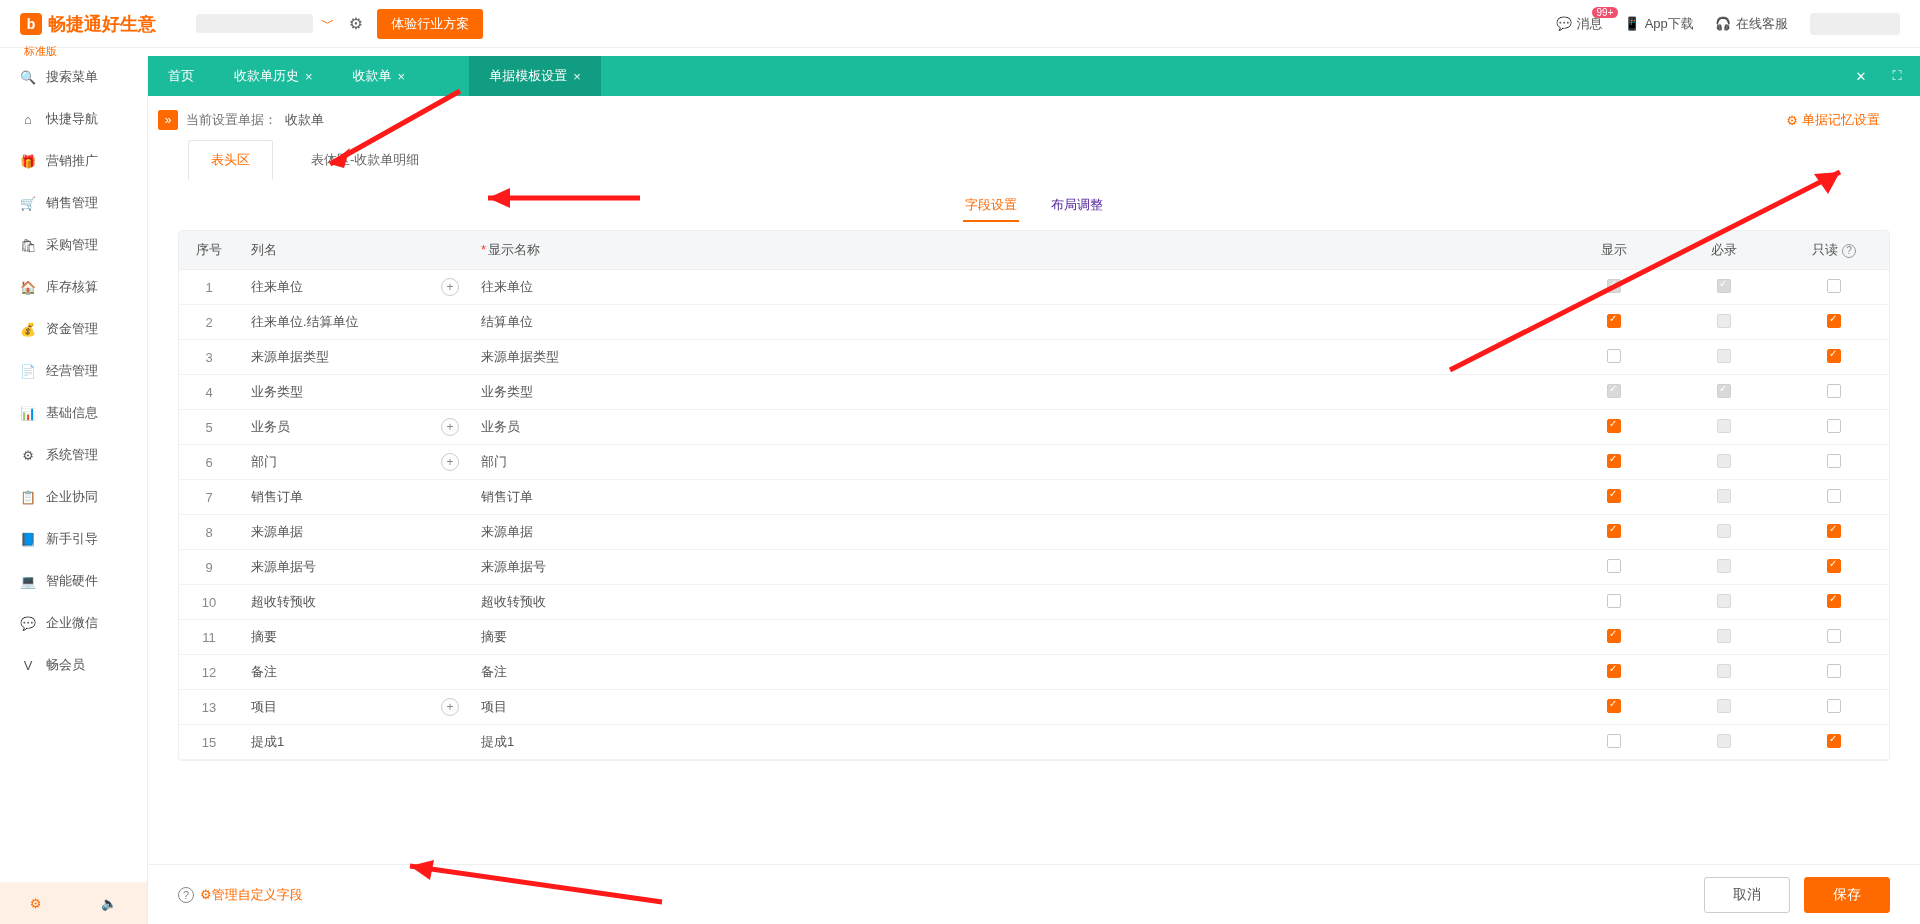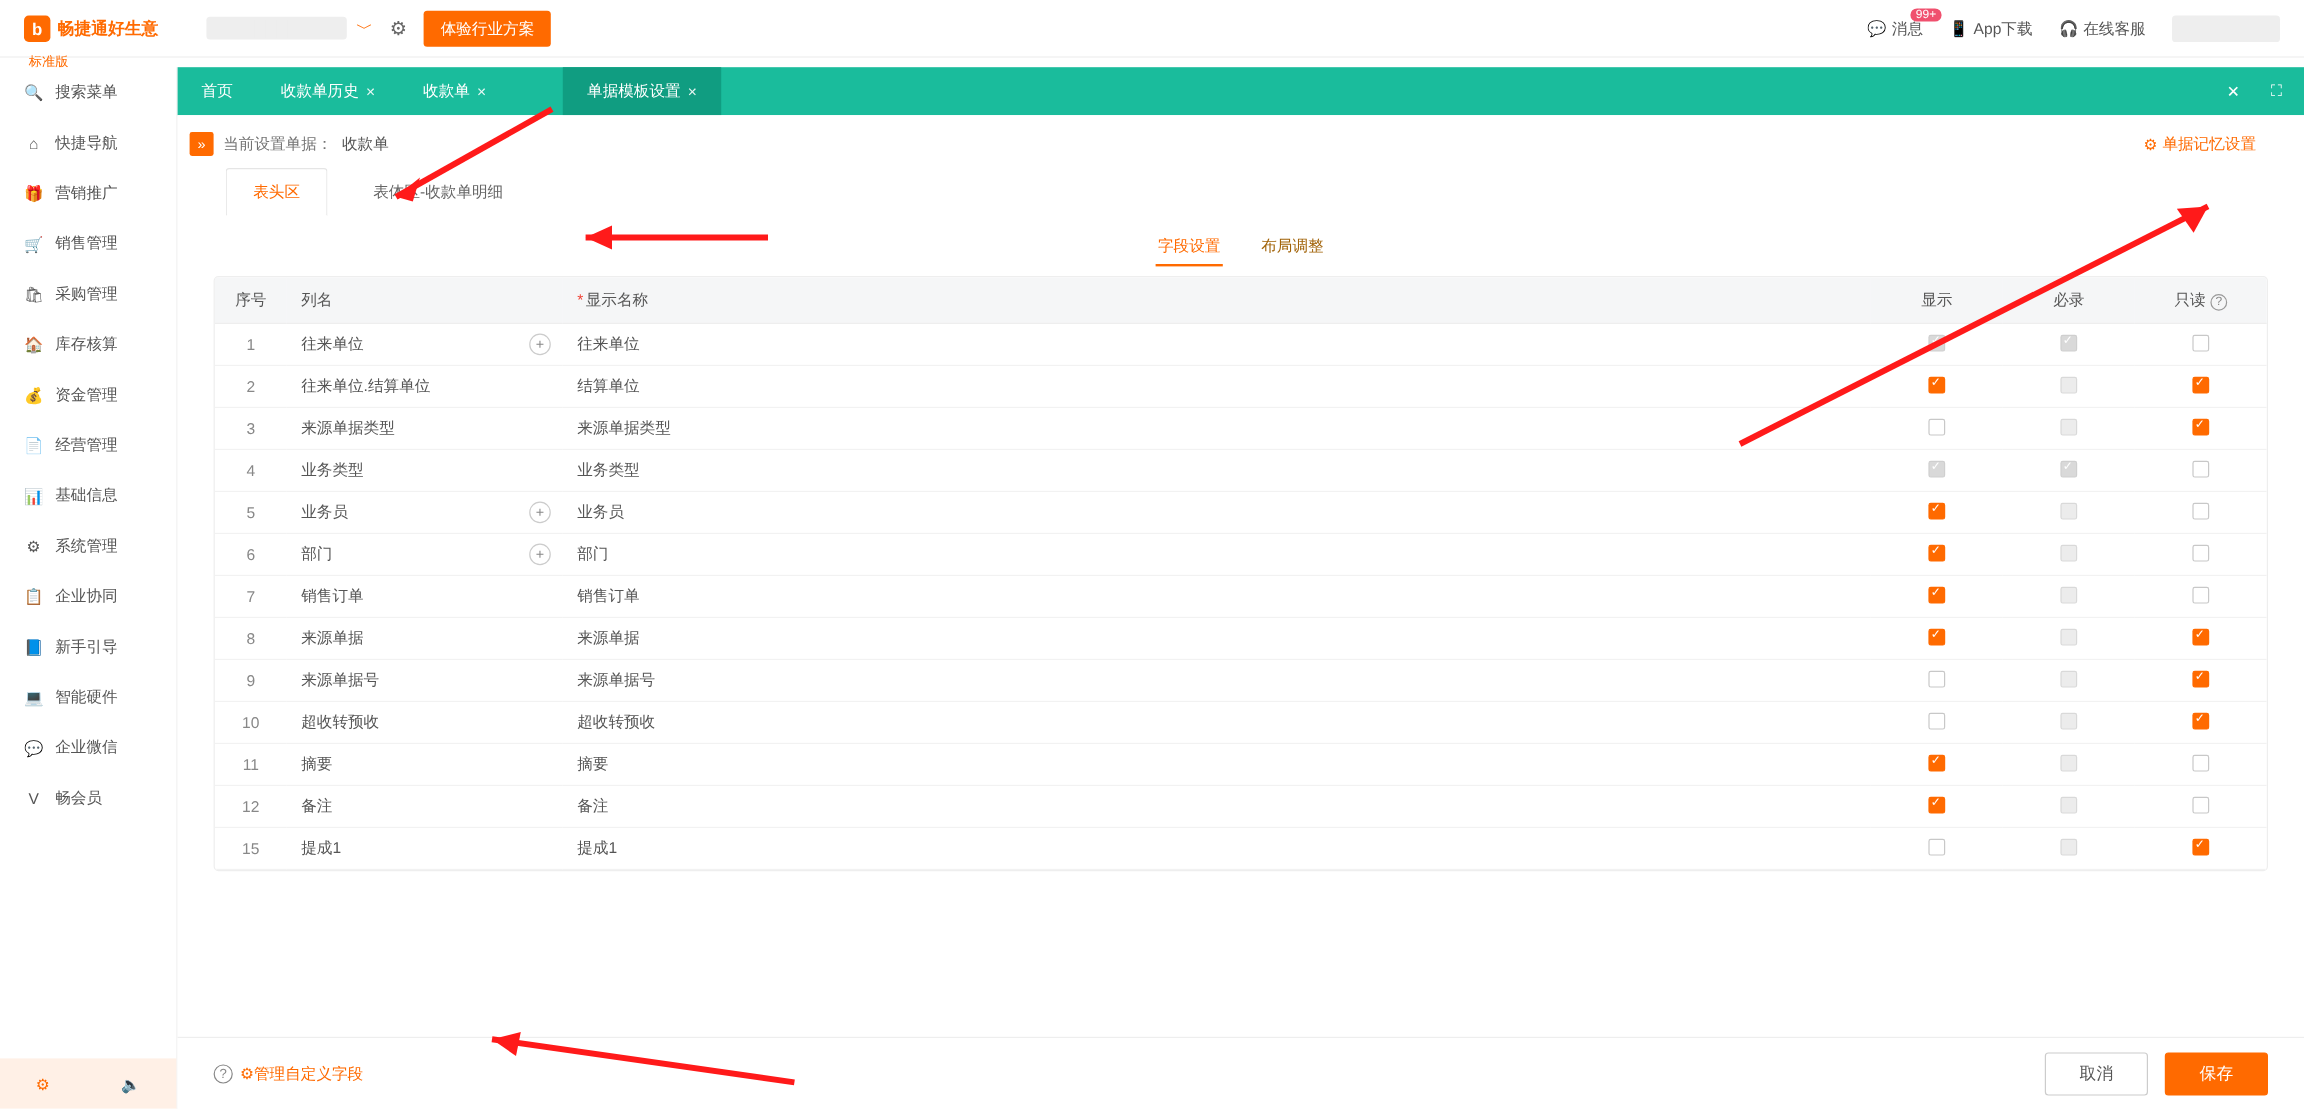--- a/index.html
+++ b/index.html
@@ -2,21 +2,21 @@
 <html><head>
 <meta charset="utf-8">
 <style>
   * { box-sizing: border-box; margin: 0; padding: 0; font-family: "Microsoft YaHei", "PingFang SC", Arial, sans-serif; }
   body { width: 1920px; height: 924px; background: #fff; overflow: hidden; font-size: 13px; color: #333; position: relative; }
 
   
   .topbar { position: relative; height: 48px; display: flex; align-items: center; padding: 0 20px; border-bottom: 1px solid #eee; }
   .logo { display: flex; align-items: center; gap: 6px; margin-right: 40px; }
   .logo-badge { width: 22px; height: 22px; background: #ff6a00; border-radius: 4px; display:flex;align-items:center;justify-content:center;color:#fff;font-weight:bold;font-size:14px; }
-  .logo-text { color: #ff6a00; font-size: 14px; font-weight: 600; }
+  .logo-text { color: #ff6a00; font-size: 18px; font-weight: 600; }
   .logo-sub { position:absolute; top:44px; left:24px; color:#ff6a00; font-size:11px; }
   .org-select { display:flex; align-items:center; gap:8px; color:#999; }
   .org-blur { background:#eee; color:#eee; border-radius:3px; padding:2px 40px; }
   .org-caret { color:#ff6a00; font-size:14px; }
   .gear { margin:0 14px; color:#666; font-size:16px; }
   .trial-btn { background:#ff6a00; color:#fff; padding:6px 14px; border-radius:3px; font-size:13px; cursor:pointer; }
   .top-right { margin-left:auto; display:flex; align-items:center; gap:22px; color:#555; }
   .top-link { display:flex; align-items:center; gap:4px; cursor:pointer; position:relative; }
   .badge99 { position:absolute; top:-8px; right:-16px; background:#f0506e; color:#fff; font-size:10px; padding:0 5px; border-radius:8px; }
   .avatar-blur { width:90px; height:22px; background:#eee; border-radius:3px; }
@@ -40,21 +40,21 @@
   .crumb-toggle { width:20px; height:20px; background:#ff6a00; color:#fff; display:flex; align-items:center; justify-content:center; border-radius:2px; font-size:12px; }
   .crumb-text { color:#737373; }
   .crumb-link { color:#555; }
   .mem-setting { margin-left:auto; color:#ff6a00; display:flex; align-items:center; gap:4px; cursor:pointer; margin-right:20px; }
 
   .section-tabs { display:flex; gap:15px; padding:4px 0 0 40px; }
   .sec-tab { padding:10px 22px; border:1px solid transparent; color:#666; cursor:pointer; }
   .sec-tab.active { color:#ff6a00; border:1px solid #e5e5e5; border-bottom:1px solid #fff; border-radius:3px 3px 0 0; background:#fff; }
 
   .sub-tabs { display:flex; justify-content:center; gap:30px; padding:10px 0 8px; }
-  .sub-tab { padding:6px 2px; color:#a16207; cursor:pointer; }
+  .sub-tab { padding:6px 2px; color:#4c1d95; cursor:pointer; }
   .sub-tab.active { color:#ff6a00; border-bottom:2px solid #ff6a00; }
 
   
   .tbl-wrap { margin:0 30px; border:1px solid #eee; border-radius:4px; overflow:hidden; }
   .tbl-scroll { max-height:540px; overflow-y:auto; }
   table { width:100%; border-collapse:collapse; }
   thead th { background:#f5f6f7; padding:10px 12px; text-align:left; font-weight:500; color:#555; border-bottom:1px solid #eee; font-size:13px; }
   tbody td { padding:8px 12px; border-bottom:1px solid #f2f2f2; color:#555; }
   tbody td.idx { text-align:center; color:#888; width:60px;}
   td.colname { width:230px; position:relative; padding-right:34px; }
@@ -341,20 +341,28 @@
             </tr>
             <tr>
               <td class="idx">12</td>
               <td class="colname">备注</td>
               <td>备注</td>
               <td class="cbcell"><span class="cb on"></span></td>
               <td class="cbcell"><span class="cb dis"></span></td>
               <td class="cbcell"><span class="cb"></span></td>
             </tr>
             <tr>
+              <td class="idx">13</td>
+              <td class="colname">项目<span class="plus-ic">+</span></td>
+              <td>项目</td>
+              <td class="cbcell"><span class="cb on"></span></td>
+              <td class="cbcell"><span class="cb dis"></span></td>
+              <td class="cbcell"><span class="cb"></span></td>
+            </tr>
+            <tr>
               <td class="idx">15</td>
               <td class="colname">提成1</td>
               <td>提成1</td>
               <td class="cbcell"><span class="cb"></span></td>
               <td class="cbcell"><span class="cb dis"></span></td>
               <td class="cbcell"><span class="cb on"></span></td>
             </tr>
           </tbody>
     </table>
     </div>

